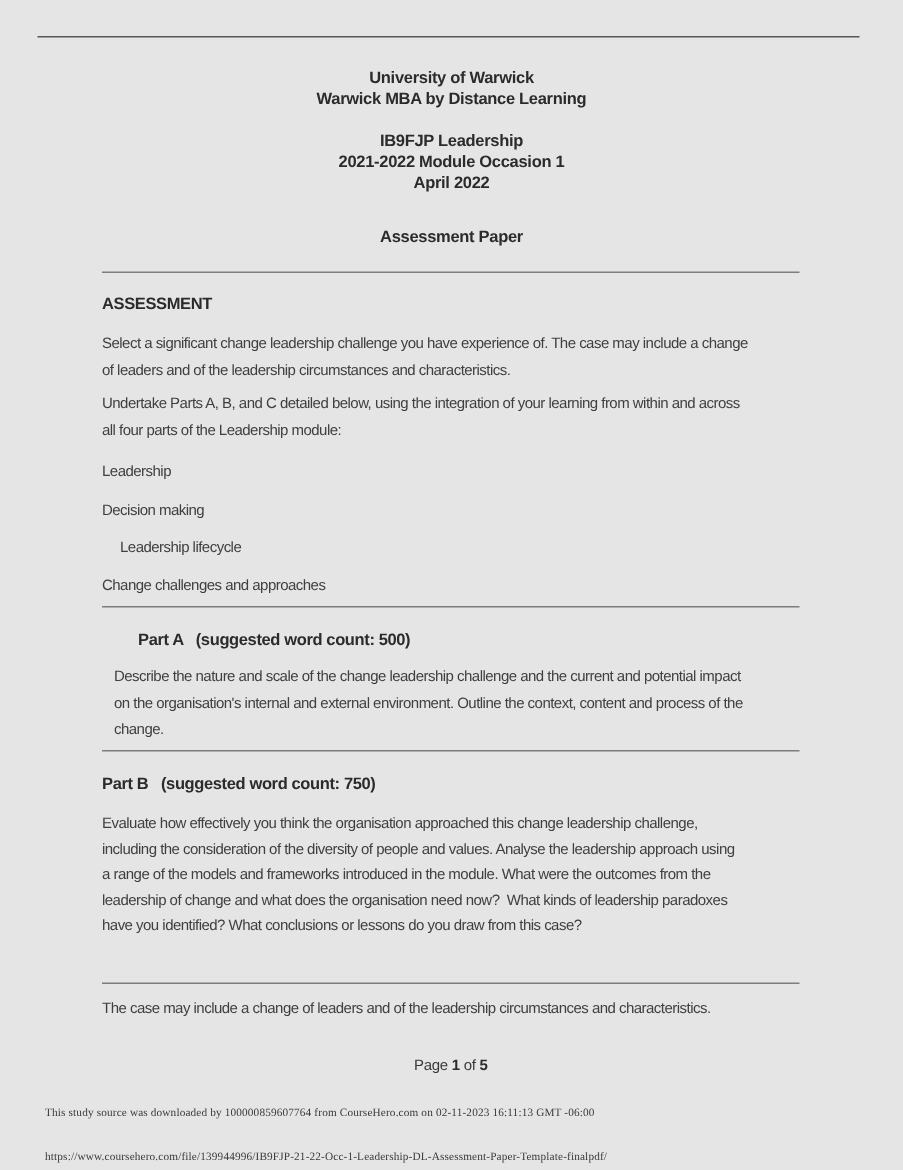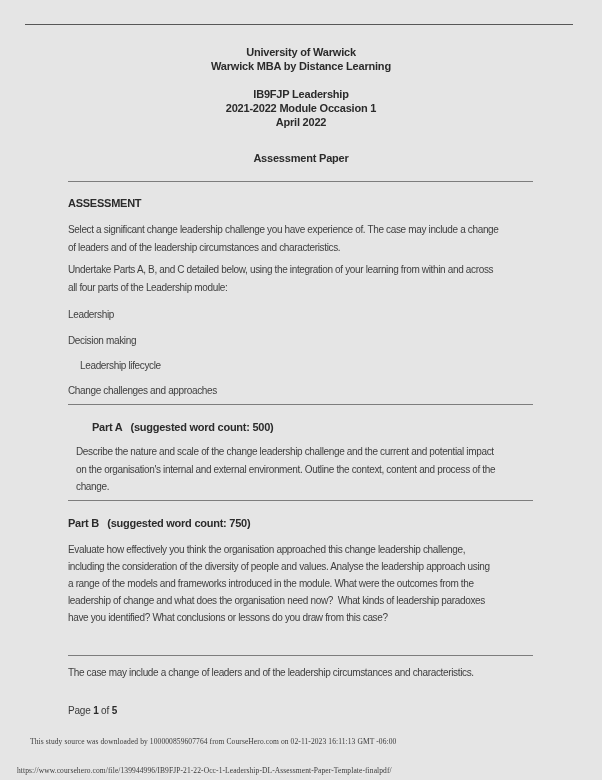--- a/index.html
+++ b/index.html
@@ -21,21 +21,21 @@
   }
   .h-section{
     font-weight:bold;color:#2b2b2b;
     font-size:11px;line-height:14px;letter-spacing:-0.25px;
   }
   .body-txt{
     font-size:10px;line-height:17.5px;letter-spacing:-0.35px;
   }
   .body-txt.b17{line-height:17px;}
   .page-num{
-    left:68px;width:465px;
+    left:68px;width:465px;text-align:center;
     font-size:10px;letter-spacing:-0.2px;color:#3a3a3a;
   }
   .page-num b{color:#2b2b2b;}
   .footer-txt{
     font-family:"Liberation Serif",serif;
     font-size:7.5px;line-height:9px;color:#3a3a3a;letter-spacing:0.1px;
   }
 </style>
 </head>
 <body>
@@ -81,15 +81,15 @@
 a range of the models and frameworks introduced in the module. What were the outcomes from the
 leadership of change and what does the organisation need now?  What kinds of leadership paradoxes
 have you identified? What conclusions or lessons do you draw from this case?</div>
   <div class="abs body-txt" style="top:632px;left:68px;margin-top:32px;">The case may include a change of leaders and of the leadership circumstances and characteristics.</div>
 
   <div class="rule" style="top:655px;left:68px;width:465px;"></div>
 
   <div class="abs page-num" style="top:705px;"><span>Page </span><b>1</b><span> of </span><b>5</b></div>
 
   <div class="abs footer-txt" style="top:737px;left:30px;">This study source was downloaded by 100000859607764 from CourseHero.com on 02-11-2023 16:11:13 GMT -06:00</div>
-  <div class="abs footer-txt" style="top:766px;left:17px;">https://www.coursehero.com/file/139944996/IB9FJP-21-22-Occ-1-Leadership-DL-Assessment-Paper-Template-finalpdf/</div>
+  <div class="abs footer-txt" style="top:766px;left:30px;">https://www.coursehero.com/file/139944996/IB9FJP-21-22-Occ-1-Leadership-DL-Assessment-Paper-Template-finalpdf/</div>
 
 </div>
 
 </body></html>

